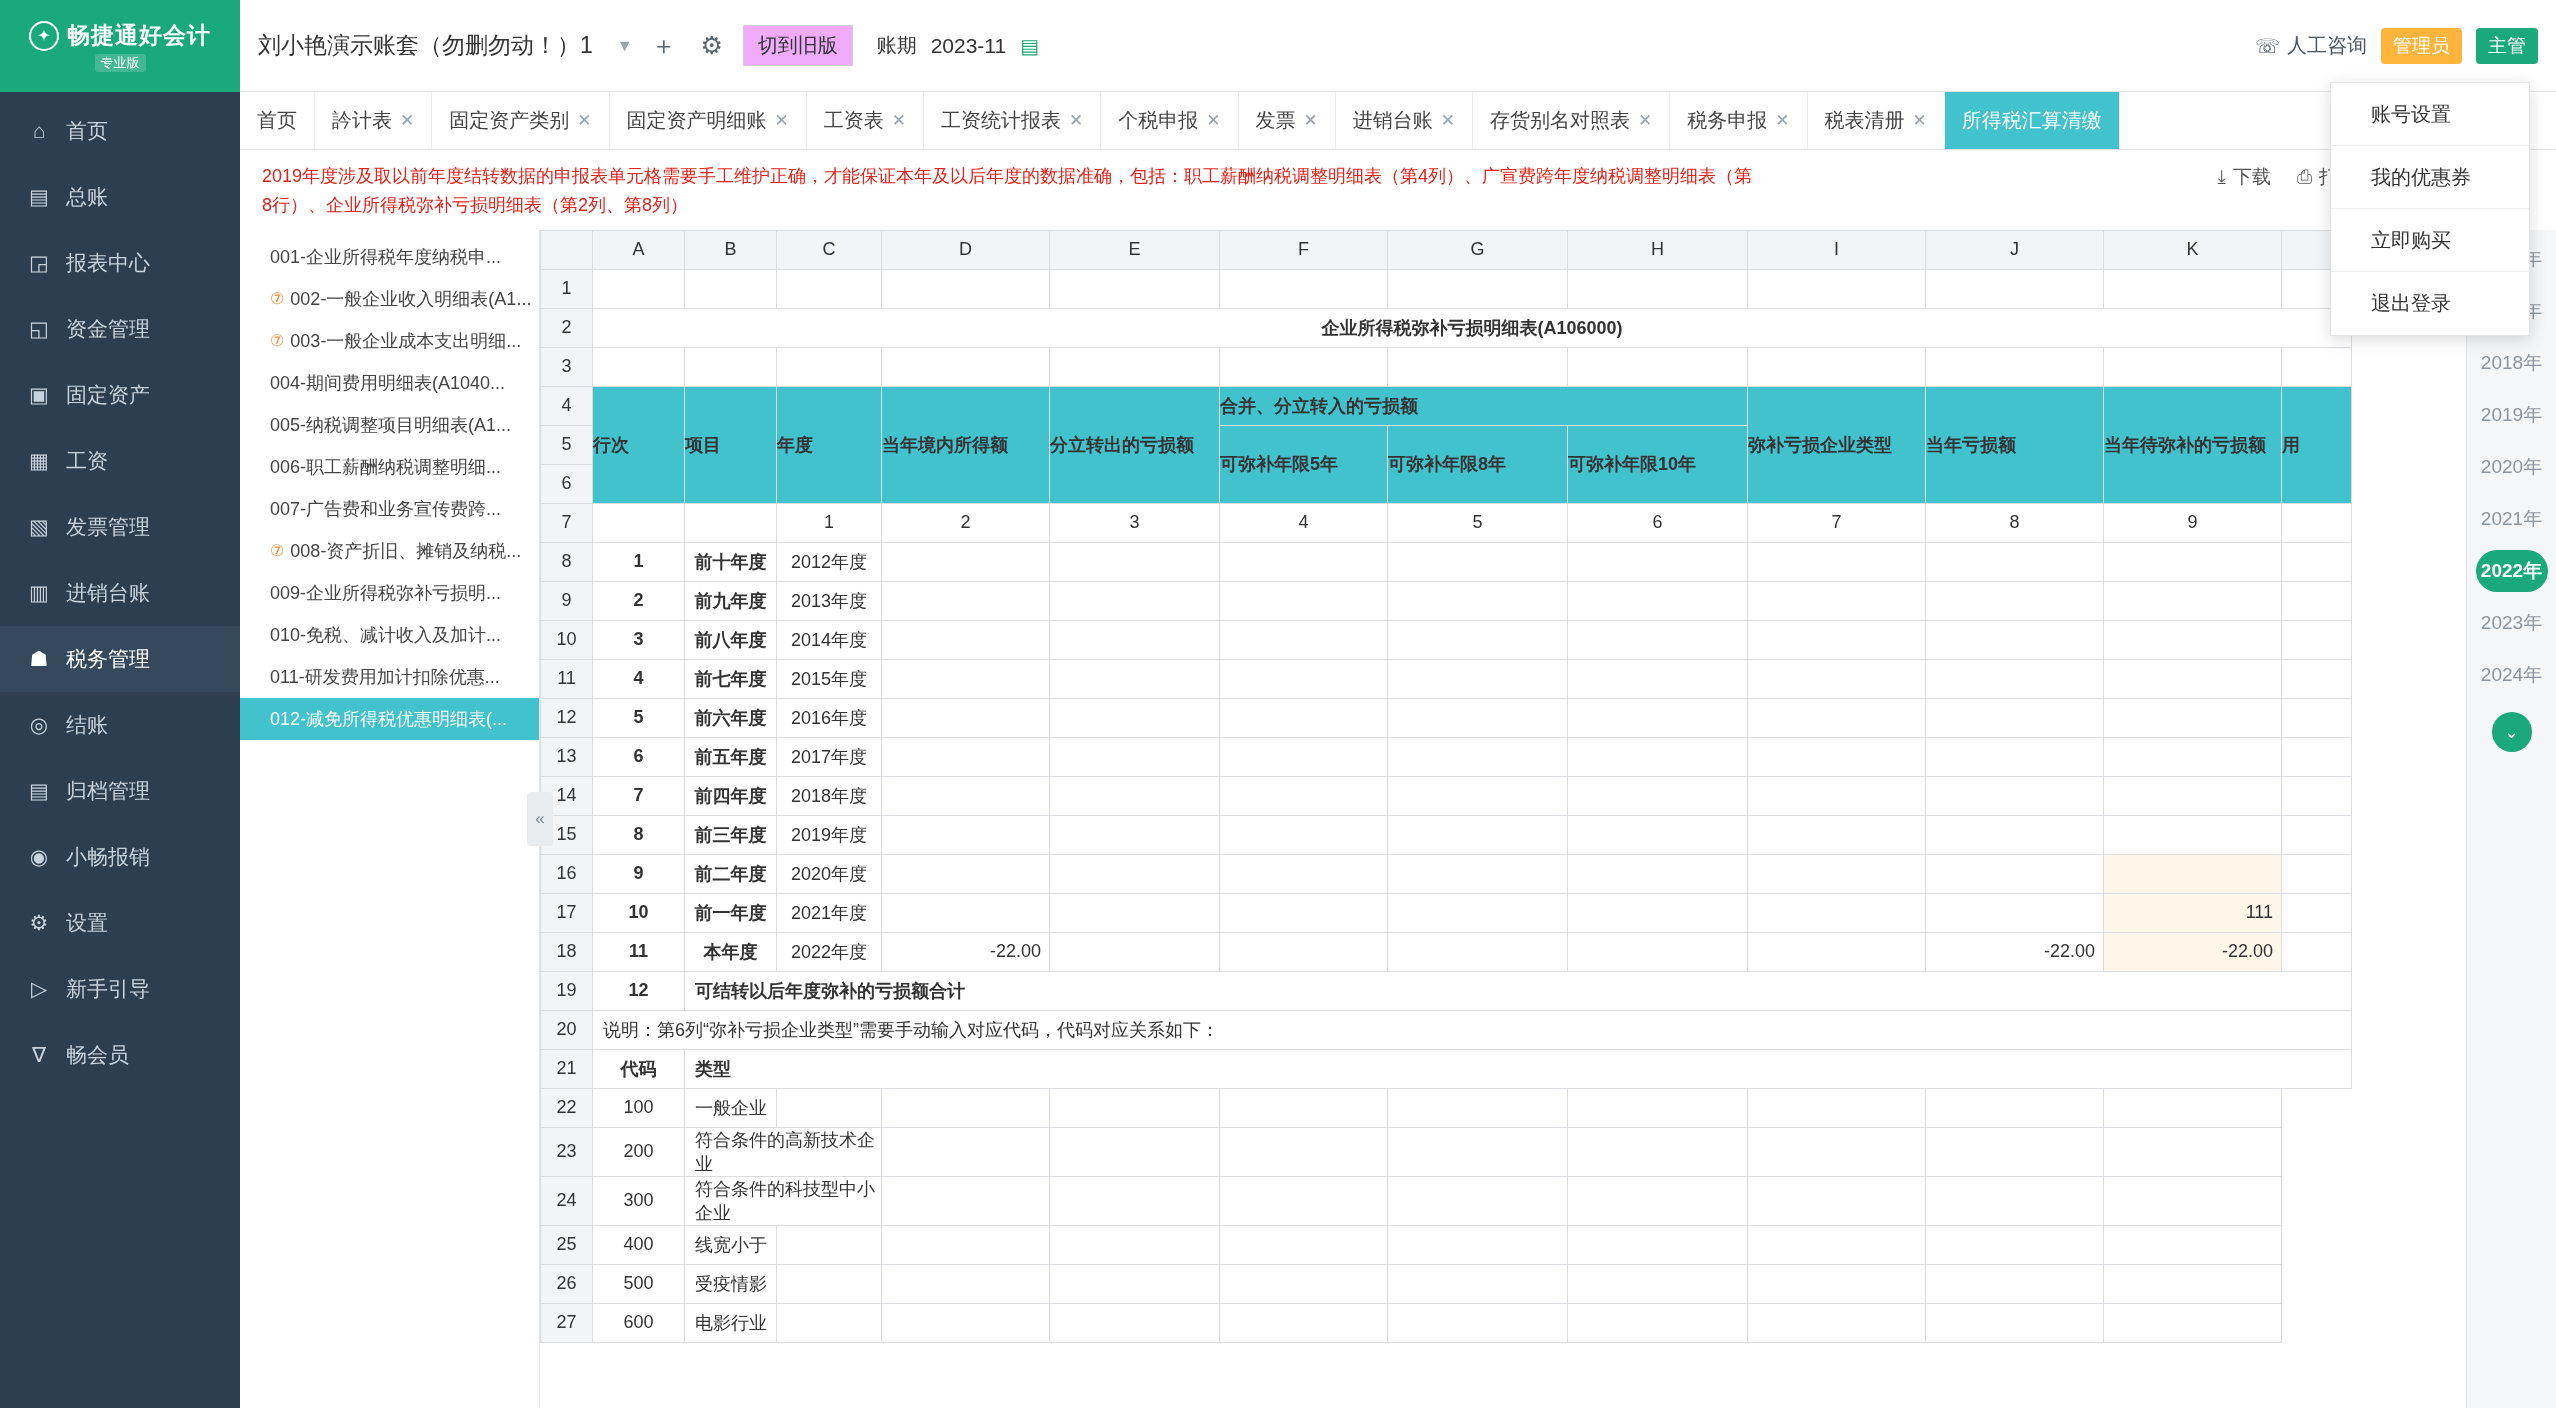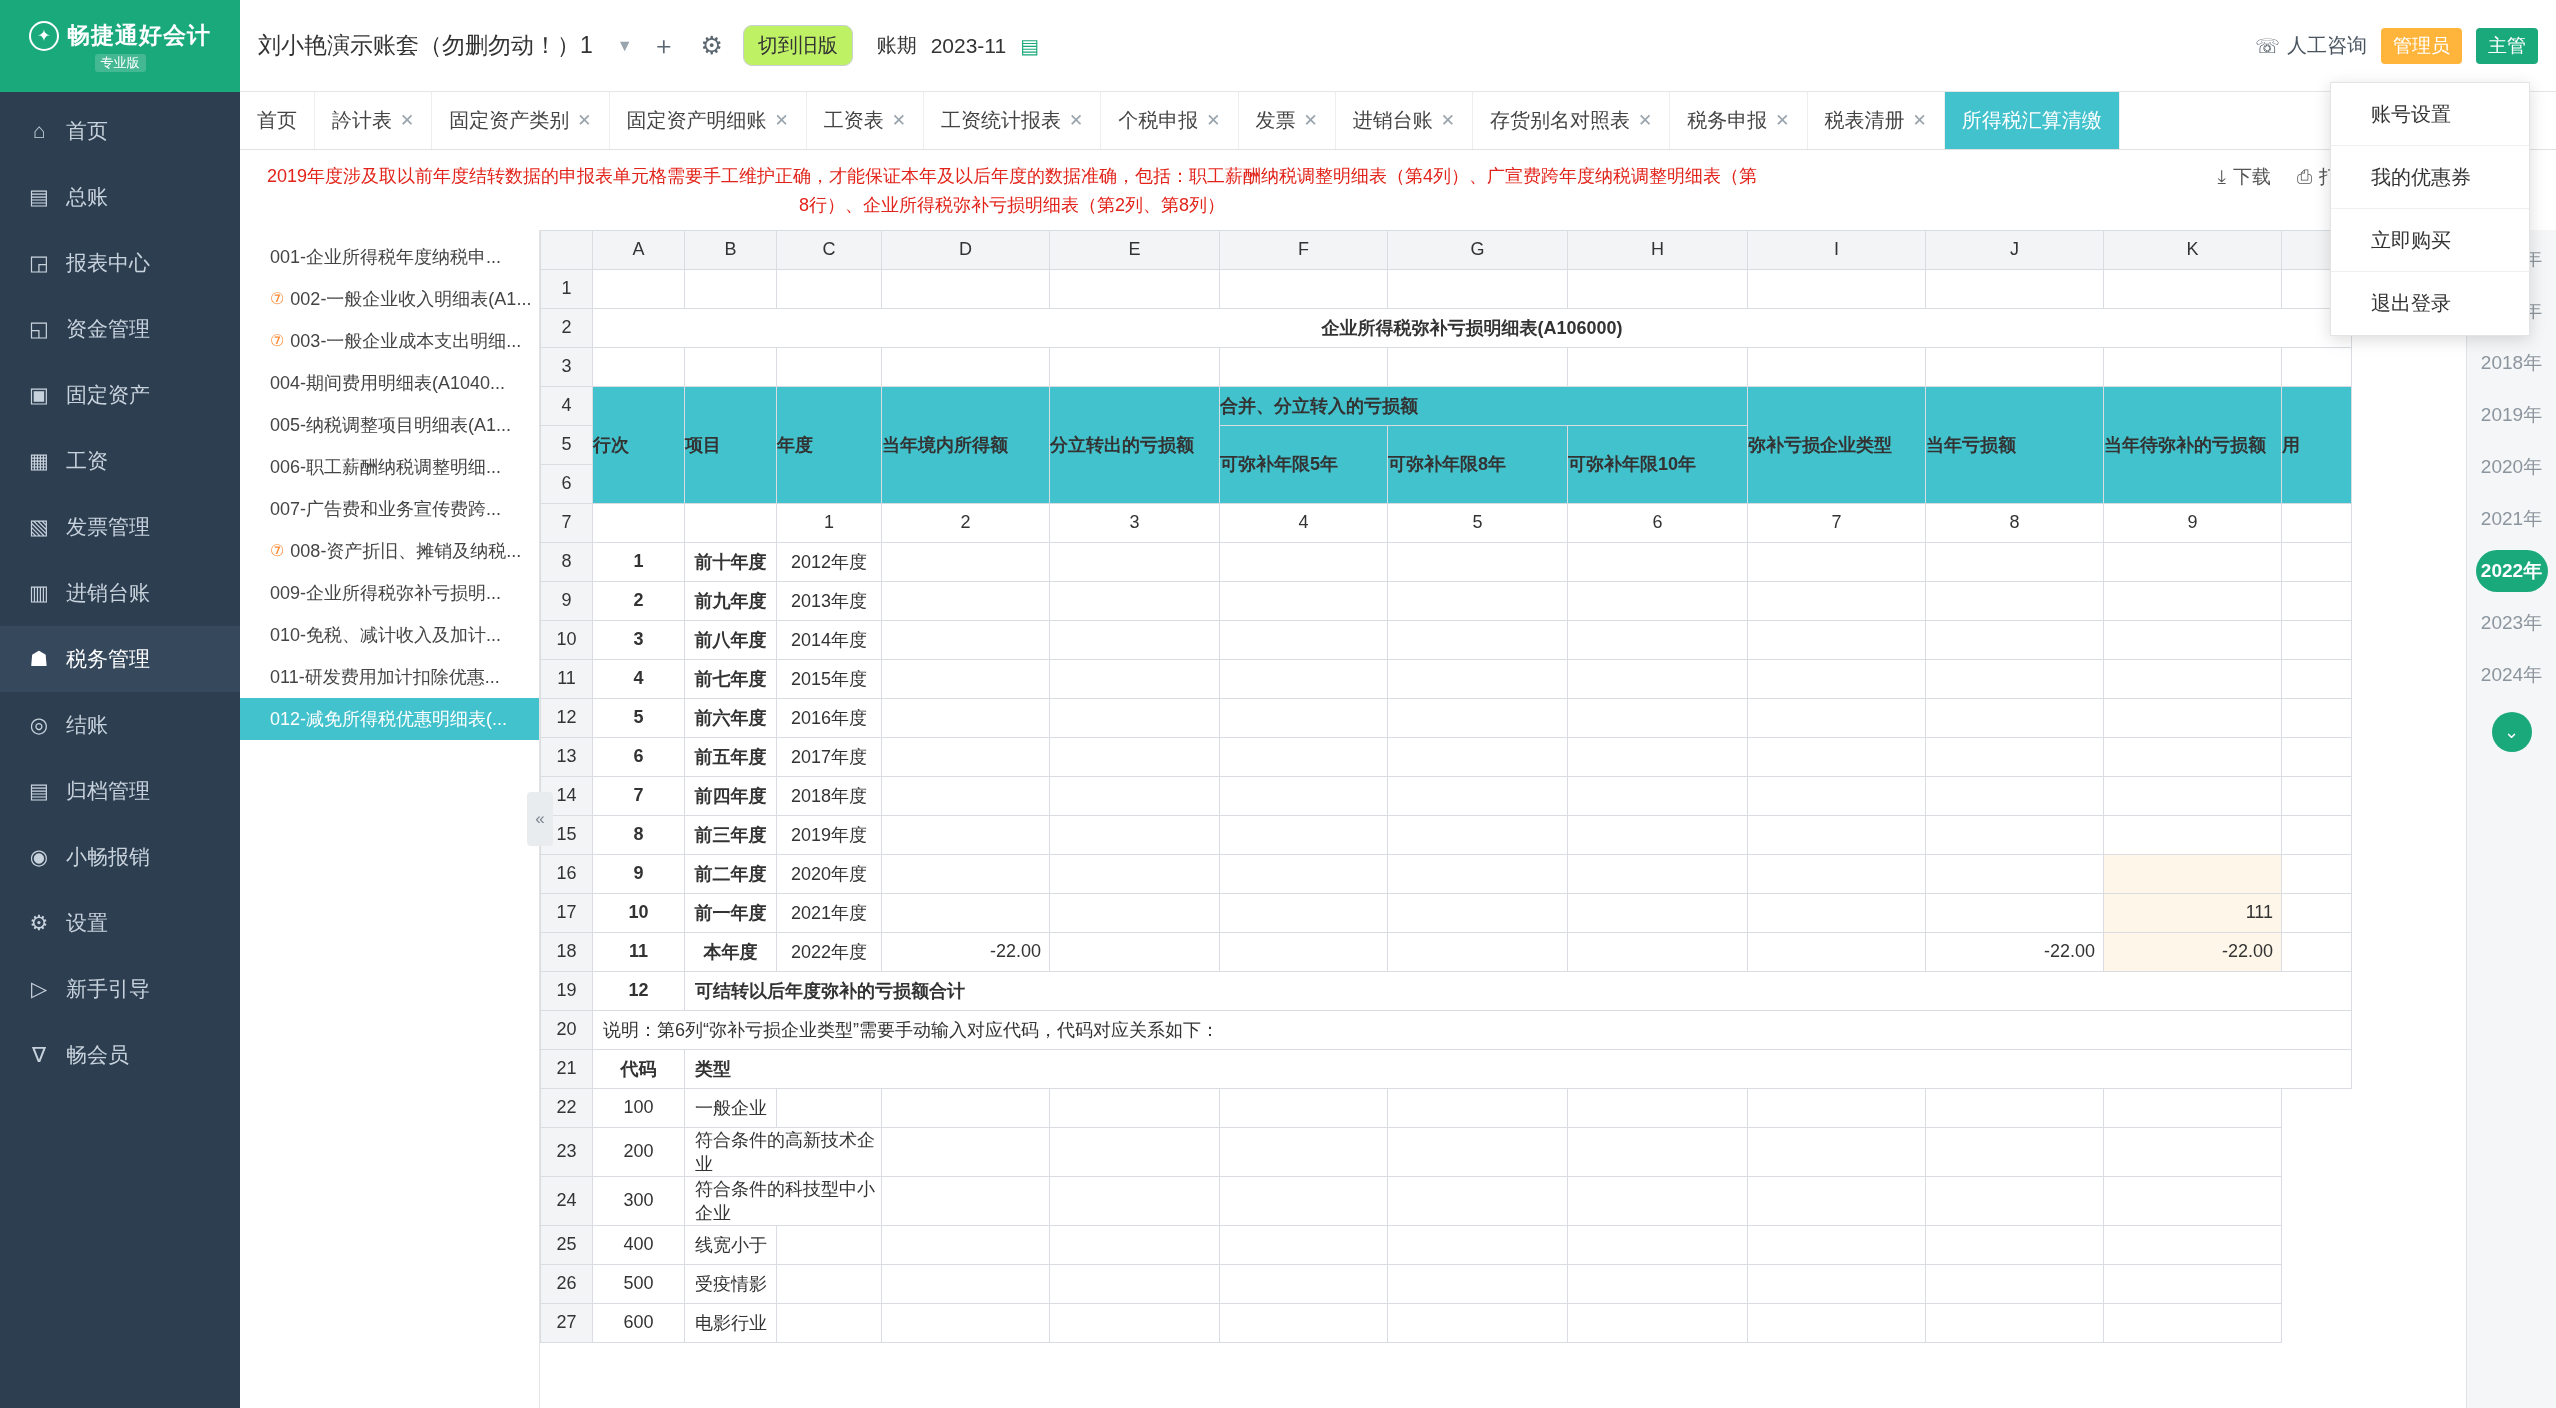--- a/index.html
+++ b/index.html
@@ -48,22 +48,22 @@
     height: 92px; background: #fff; border-bottom: 1px solid #e6e6e6;
     display: flex; align-items: center; padding: 0 18px; gap: 14px;
   }
   .acct-name { font-size: 23px; color: #333; text-align: center; }
   .caret { color: #9aa4ad; font-size: 16px; margin-left: 10px; cursor: pointer; }
   .round-btn {
     width: 34px; height: 34px; display: flex; align-items: center; justify-content: center;
     font-size: 25px; color: #5a6670; cursor: pointer;
   }
   .pill-btn {
-    border: 1px solid #c9ced3; border-radius: 9px; padding: 6px 14px;
-    font-size: 20px; color: #333; cursor: pointer; background: #bef264;
+    border: 1px solid #c9ced3; border-radius: 1px; padding: 6px 14px;
+    font-size: 20px; color: #333; cursor: pointer; background: #f0abfc;
   }
   .period-label { font-size: 20px; color: #333; margin-left: 10px; }
   .period-val { font-size: 21px; color: #333; }
   .cal-ico { color: #1aa97b; font-size: 20px; cursor: pointer; }
   .topbar-right { margin-left: auto; display: flex; align-items: center; gap: 14px; }
   .svc { display: flex; align-items: center; gap: 7px; font-size: 20px; color: #4a5560; cursor: pointer; }
   .tag-btn {
     background: #ffb53c; color: #fff; font-size: 19px; border-radius: 4px;
     padding: 5px 12px; cursor: pointer;
   }
@@ -80,21 +80,21 @@
     border-right: 1px solid #eee;
   }
   .tab .x { color: #9aa4ad; font-size: 17px; }
   .tab.active { background: #42c2cd; color: #fff; }
 
   
   .notice {
     padding: 12px 22px 10px 22px; color: #e2231a; font-size: 18px; line-height: 1.6;
     display: flex; align-items: flex-start;
   }
-  .notice-text { max-width: 1500px; text-align: center; }
+  .notice-text { max-width: 1500px; }
   .notice-actions { margin-left: auto; display: flex; gap: 26px; padding-right: 90px; }
   .notice-act { display: flex; align-items: center; gap: 7px; color: #555; font-size: 19px; cursor: pointer; }
 
   
   .content { flex: 1; display: flex; min-height: 0; position: relative; }
 
   
   .tree {
     width: 300px; flex: none; background: #fff; border-right: 1px solid #e4e4e4;
     padding-top: 6px; overflow: hidden; position: relative;

